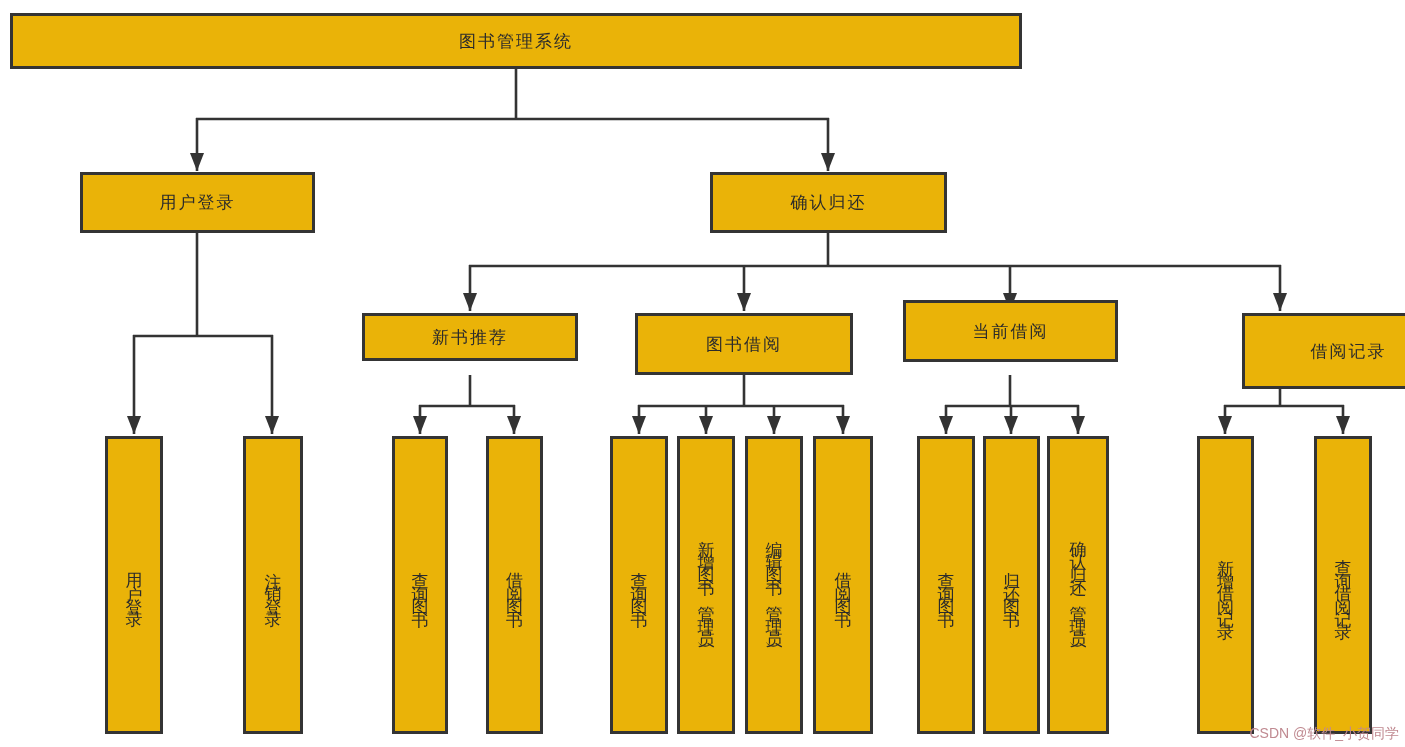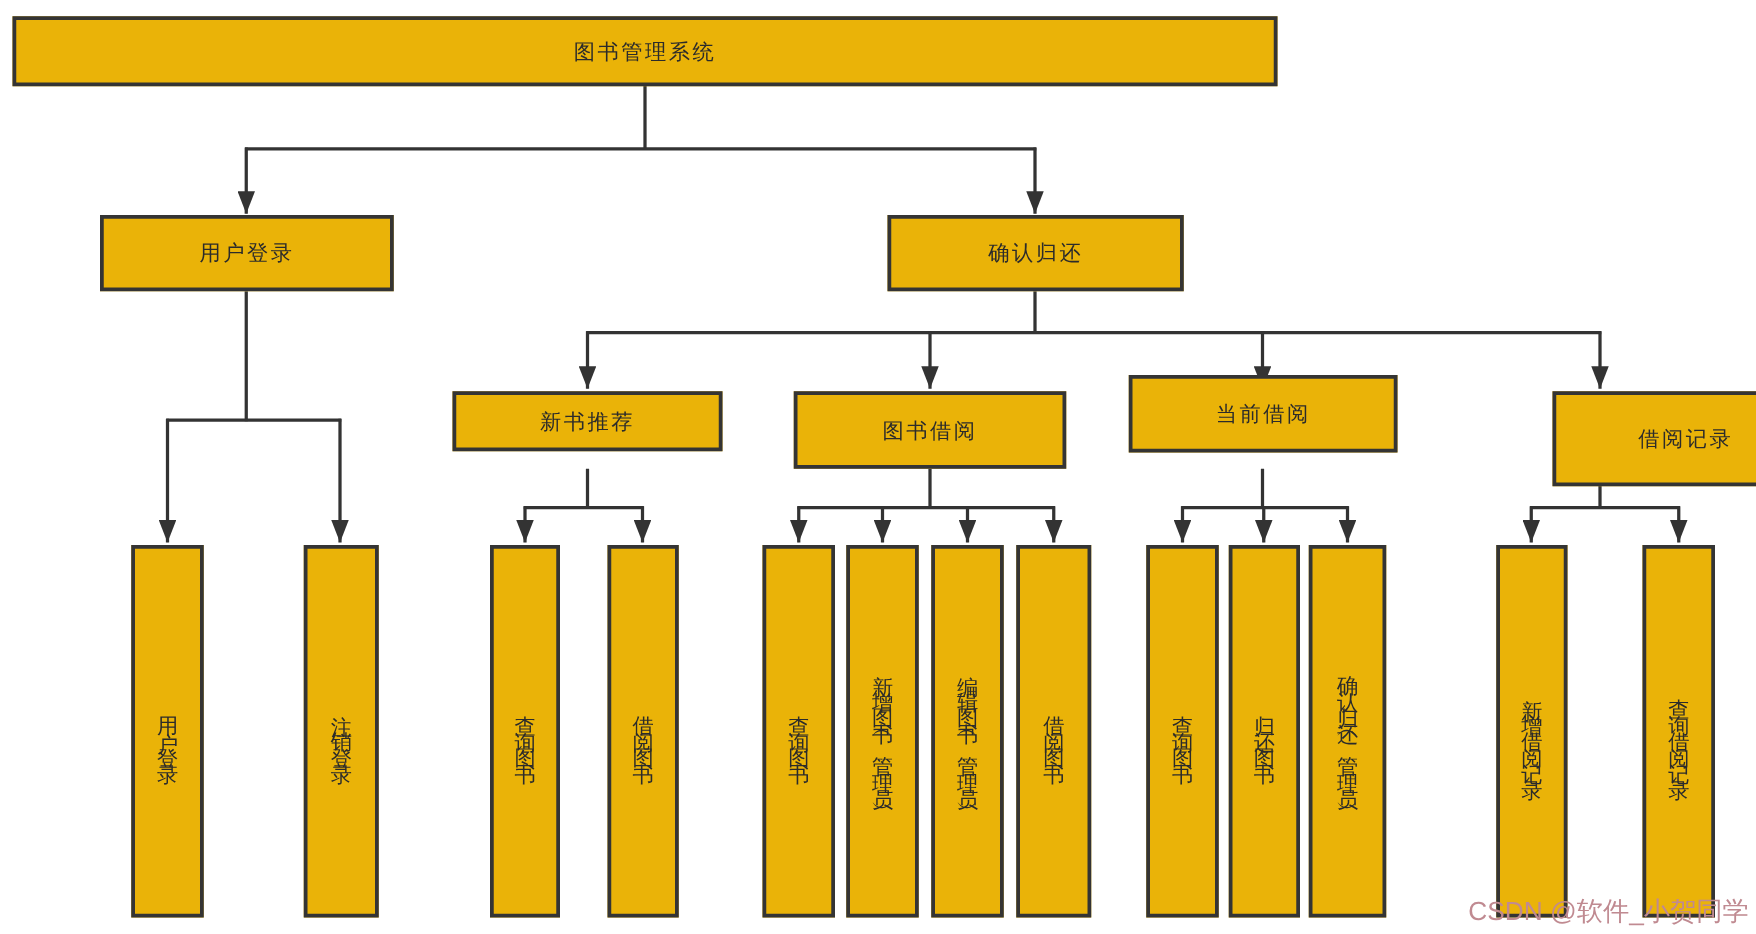--- a/index.html
+++ b/index.html
@@ -68,21 +68,21 @@
   .n-borrow-borrow   { left: 813px;  width: 60px; }
   .n-current-query   { left: 917px;  width: 58px; }
   .n-current-return  { left: 983px;  width: 57px; }
   .n-current-confirm { left: 1047px; width: 62px; }
   .n-records-add     { left: 1197px; width: 57px; }
   .n-records-query   { left: 1314px; width: 58px; }
   .watermark {
     position: absolute;
     right: 6px;
     bottom: 4px;
-    font-size: 21px;
+    font-size: 14px;
     color: var(--wm);
     white-space: nowrap;
   }
 </style>
 </head>
 <body>
 
 <div class="canvas">
 
   <svg class="connectors" viewBox="0 0 1405 747" xmlns="http://www.w3.org/2000/svg" aria-hidden="true">

